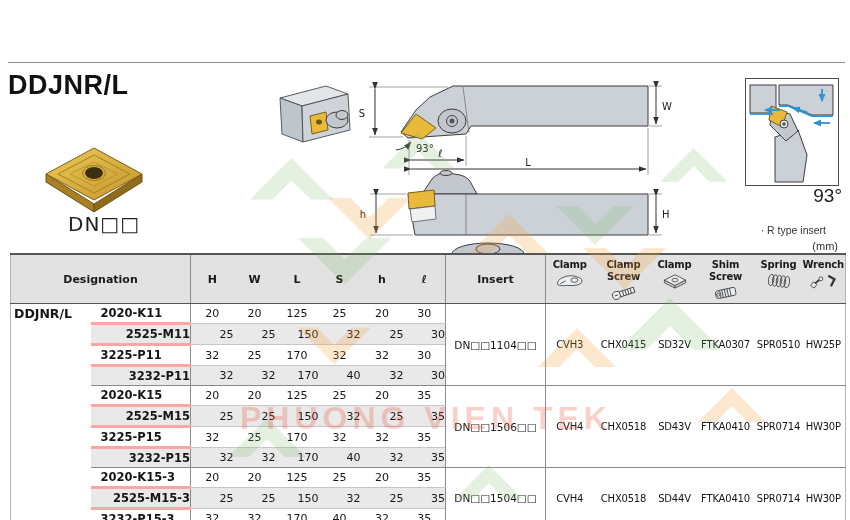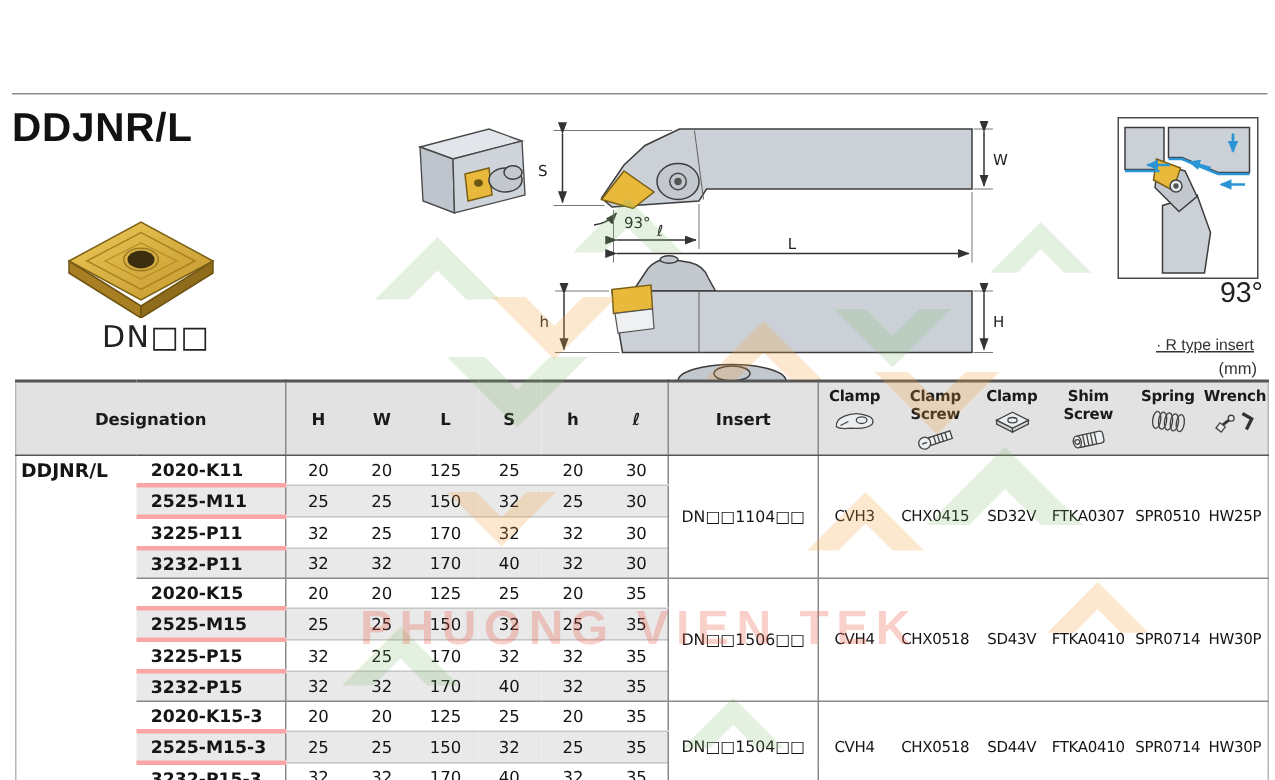--- a/index.html
+++ b/index.html
@@ -16,21 +16,21 @@
   
   .insert-photo{position:absolute;left:42px;top:142px;}
   .insert-code{position:absolute;left:68px;top:212px;font-size:20px;color:#222;
                font-family:"DejaVu Sans",sans-serif;letter-spacing:1px;}
 
   
   .drawing{position:absolute;left:270px;top:76px;z-index:1;}
   .appbox{position:absolute;left:745px;top:78px;width:92px;height:106px;
           border:1px solid #4a4a4a;background:#fff;box-sizing:content-box;}
   .angle-label{position:absolute;right:8px;top:185px;font-size:19px;font-weight:500;color:#222;}
-  .note-r{position:absolute;right:14px;top:224px;font-size:10.5px;color:#333;text-decoration:underline;}
+  .note-r{position:absolute;right:24px;top:224px;font-size:10.5px;color:#333;}
   .unit{position:absolute;right:12px;top:240px;font-size:11px;color:#333;}
 
   
   .steel{fill:#ccd1d8;stroke:#3c3c3c;stroke-width:1;}
   .steel2{fill:#c3c8cf;stroke:#3c3c3c;stroke-width:1;}
   .shimf{fill:#eef0f2;stroke:#555;stroke-width:.8;}
   .gold{fill:var(--insert-gold,#e8b93b);stroke:#7a5f15;stroke-width:1;}
   .p-top{fill:#e2e6ea;stroke:#4a4a4a;stroke-width:.9;}
   .p-front{fill:#bfc5cc;stroke:#4a4a4a;stroke-width:.9;}
   .p-side{fill:#ced4da;stroke:#4a4a4a;stroke-width:.9;}
@@ -63,21 +63,21 @@
   .th-insert{border-left:1px solid #8a8a8a;border-right:1px solid #8a8a8a;margin-top:40px;}
   .th-acc{vertical-align:top !important;padding-top:4px !important;text-align:center;}
   .acc-label{font-size:10px;font-weight:bold;letter-spacing:-.2px;line-height:12px;}
   .acc-ic{display:block;margin:2px auto 0;}
   .spec td{height:18px;padding:0;font-size:11px;color:#151515;}
   td.brand{font-weight:bold;font-size:12.5px;text-align:left;padding-left:3px;
            vertical-align:top;padding-top:2px;background:#fff;}
   td.code{font-weight:bold;font-size:11.5px;text-align:left;padding-left:10px;
           border-right:1px solid #8a8a8a;border-bottom:3px solid #fca5a5;}
   td.dim{text-align:center;border-bottom:1px solid #c6c6c6;}
-  tr.stripe td.code, tr.stripe td.dim{background:#e9e9e9;}
+  tr.stripe td.code, tr.stripe td.dim{background:#e9e9e9;text-align:right;}
   tr.group-end td.code, tr.group-end td.dim{border-bottom:1px solid #8a8a8a;}
   td.insert-cell{text-align:center;font-size:10.5px;background:#fff;
                  border-left:1px solid #8a8a8a;border-right:1px solid #8a8a8a;
                  border-bottom:1px solid #8a8a8a;}
   td.acc-cell{text-align:center;font-size:10px;letter-spacing:-.2px;background:#fff;
               border-bottom:1px solid #8a8a8a;}
 </style>
 </head>
 <body>
 

